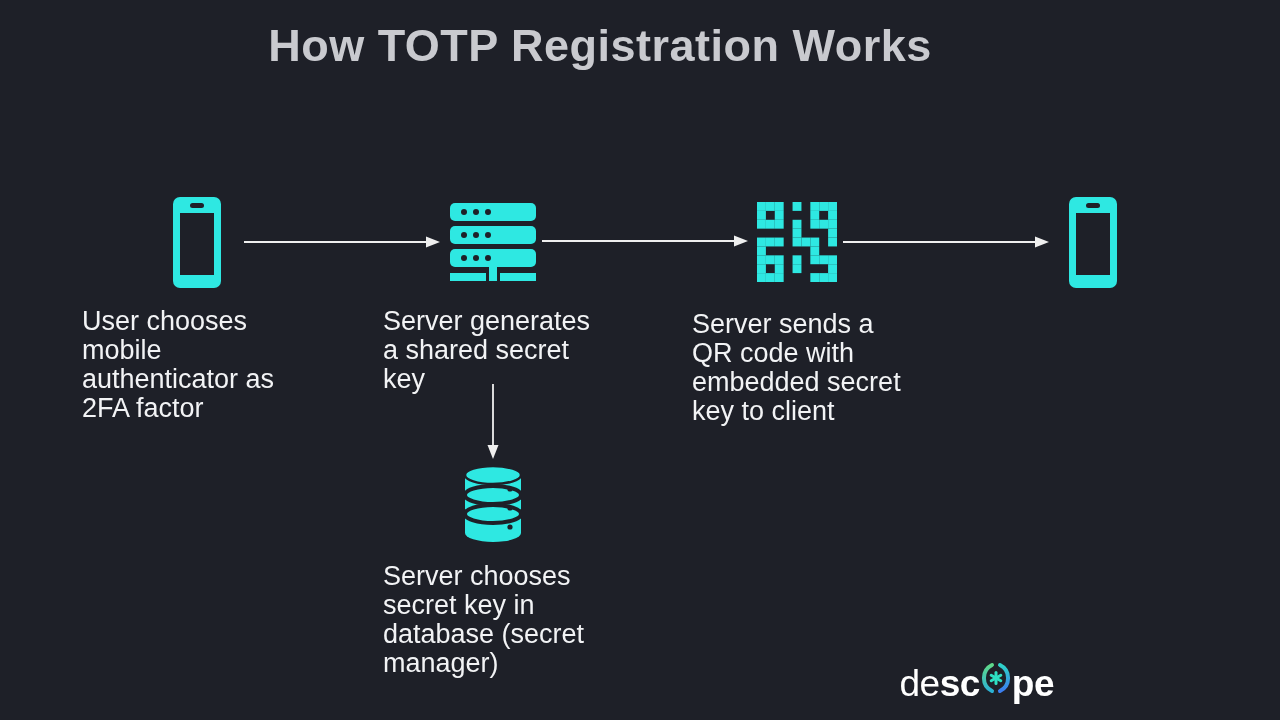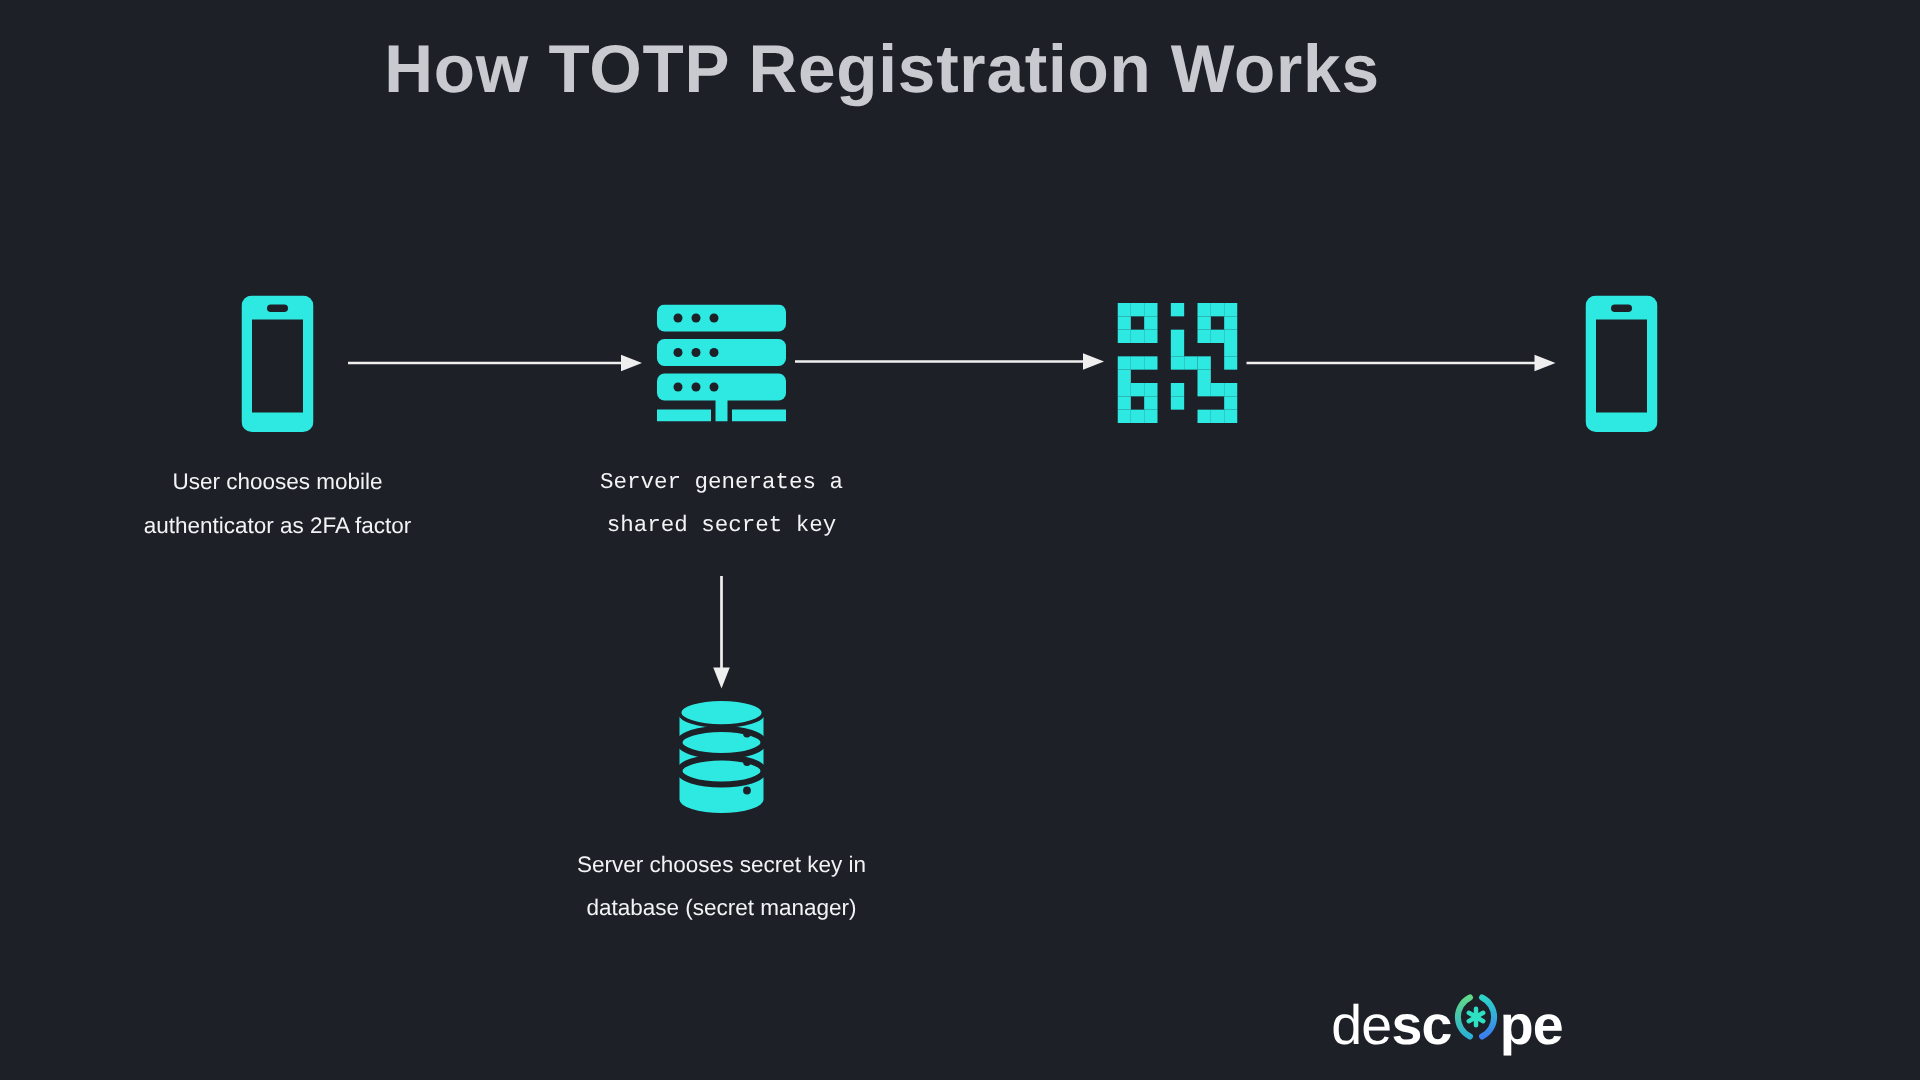--- a/index.html
+++ b/index.html
@@ -9,42 +9,41 @@
     --title: #c9cacf;
   }
   * { margin: 0; padding: 0; box-sizing: border-box; }
   html, body { width: 1280px; height: 720px; }
   body {
     background: var(--bg);
     font-family: "Liberation Sans", "DejaVu Sans", sans-serif;
     overflow: hidden;
     position: relative;
   }
-  .stage { position: absolute; inset: 0; width: 1056px; height: 720px; }
+  .stage { position: absolute; inset: 0; width: 1056px; height: 720px; margin-left: 12px; }
 
   .title {
     position: absolute;
     top: 20px; left: 0; width: 1176px;
     text-align: center;
     font-size: 45px;
     font-weight: 700;
     color: var(--title);
     letter-spacing: 0.5px;
   }
 
   .icon { position: absolute; color: var(--accent); }
   .icon svg { display: block; }
 
   .step-label {
     position: absolute;
     color: var(--text);
-    font-size: 15px;
+    font-size: 27px;
     font-weight: 500;
     line-height: 29px;
-    text-align: center;
   }
 
   .arrow { position: absolute; color: #efefef; }
   .arrow svg { display: block; }
 
   .logo {
     position: absolute;
     right: 14px; bottom: 18px;
     display: flex;
     align-items: flex-end;
@@ -91,21 +90,21 @@
         <circle cx="26" cy="32" r="3" fill="var(--bg)"></circle>
         <circle cx="38" cy="32" r="3" fill="var(--bg)"></circle>
       <circle cx="14" cy="55" r="3" fill="var(--bg)"></circle>
         <circle cx="26" cy="55" r="3" fill="var(--bg)"></circle>
         <circle cx="38" cy="55" r="3" fill="var(--bg)"></circle>
       <rect x="39" y="62" width="8" height="16" fill="currentColor"></rect>
       <rect x="0" y="70" width="36" height="8" fill="currentColor"></rect>
       <rect x="50" y="70" width="36" height="8" fill="currentColor"></rect>
     </svg>
   </div>
-  <div class="step-label" style="left:371px; top:307px; width:220px;font-family:Liberation Mono, monospace;">Server generates a shared secret key</div>
+  <div class="step-label" style="left:371px; top:307px; width:220px;">Server generates a shared secret key</div>
 
   <div class="arrow" style="left:528px; top:233px;">
     <svg width="210" height="16" viewBox="0 0 210 16">
       <line x1="2" y1="8" x2="195" y2="8" stroke="currentColor" stroke-width="1.8"></line>
       <polygon points="194,2.5 208,8 194,13.5" fill="currentColor"></polygon>
     </svg>
   </div>
 
   <div class="icon" style="left:745px; top:202px;">
     <svg width="80" height="80" viewBox="0 0 81 81">
@@ -152,20 +151,21 @@
           <rect x="72" y="63" width="9" height="9"></rect>
           <rect x="0" y="72" width="9" height="9"></rect>
           <rect x="9" y="72" width="9" height="9"></rect>
           <rect x="18" y="72" width="9" height="9"></rect>
           <rect x="54" y="72" width="9" height="9"></rect>
           <rect x="63" y="72" width="9" height="9"></rect>
           <rect x="72" y="72" width="9" height="9"></rect>
         </g>
       </svg>
   </div>
+  <div class="step-label" style="left:680px; top:310px; width:210px;">Server sends a QR code with embedded secret key to client</div>
 
   <div class="arrow" style="left:829px; top:234px;">
     <svg width="210" height="16" viewBox="0 0 210 16">
       <line x1="2" y1="8" x2="195" y2="8" stroke="currentColor" stroke-width="1.8"></line>
       <polygon points="194,2.5 208,8 194,13.5" fill="currentColor"></polygon>
     </svg>
   </div>
 
   <div class="icon" style="left:1057px; top:197px;">
     <svg width="48" height="91" viewBox="0 0 48 91">

